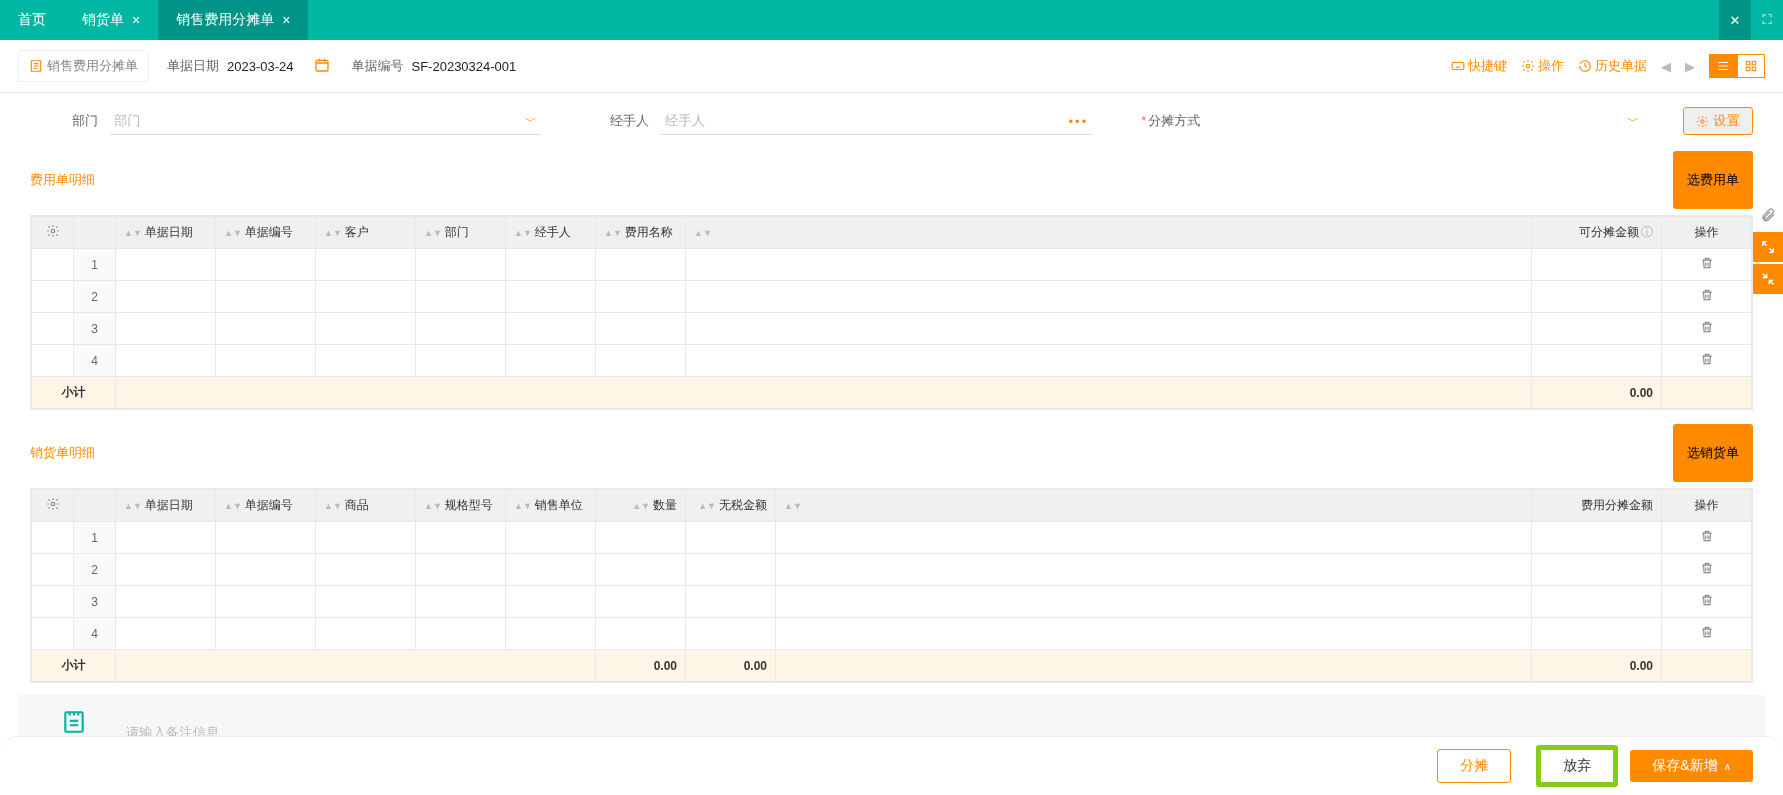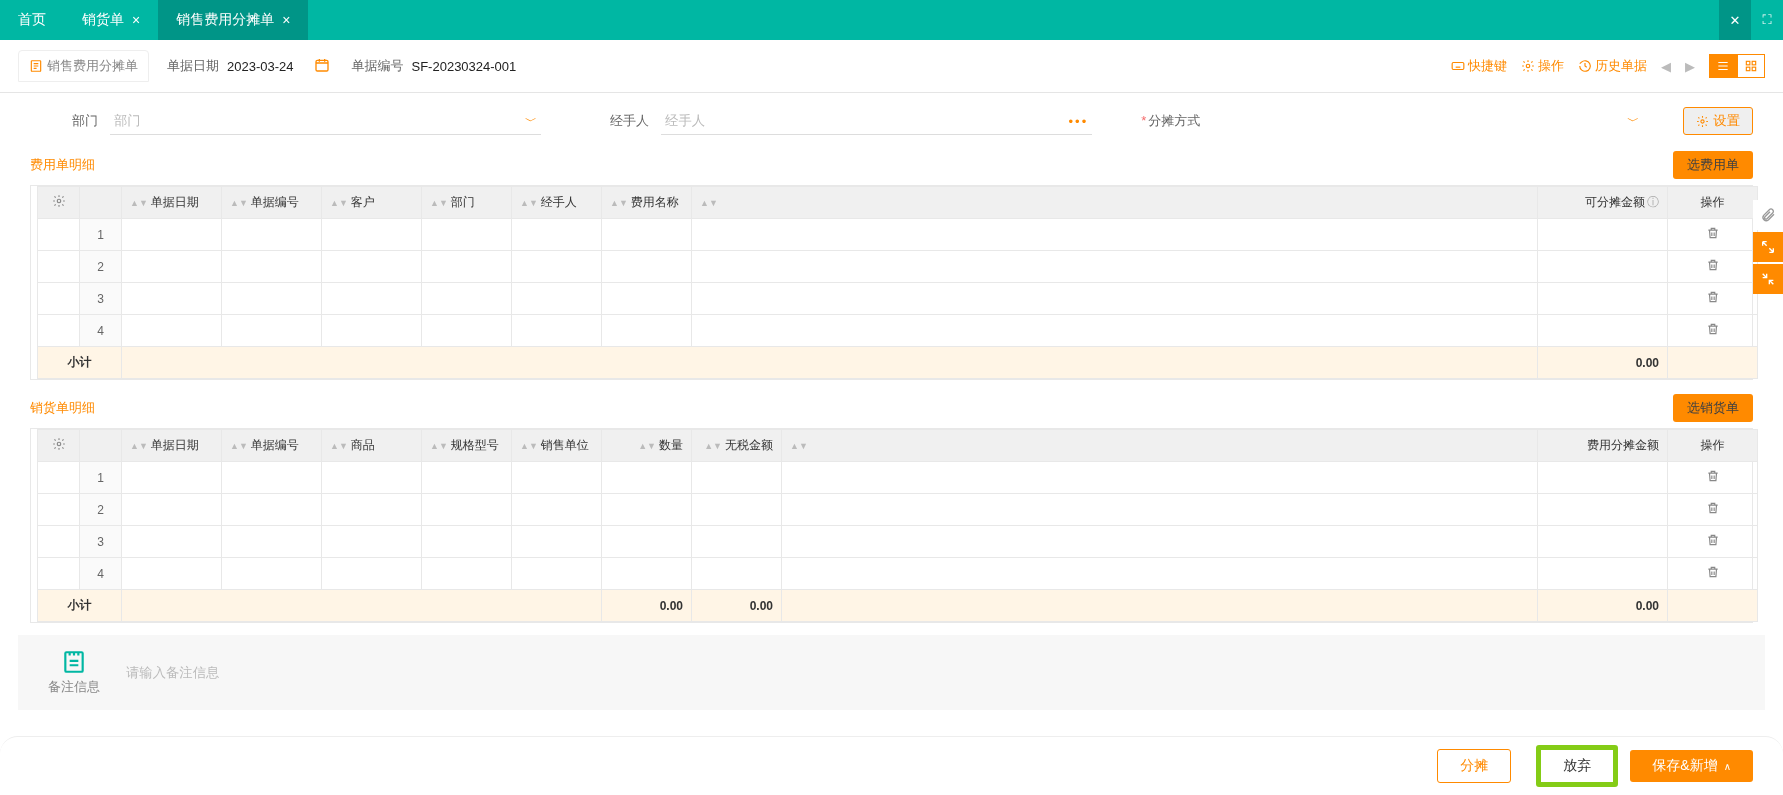--- a/index.html
+++ b/index.html
@@ -37,25 +37,25 @@
 .form-input { flex: 1; border: none; border-bottom: 1px solid #ddd; padding: 6px 24px 6px 4px; color: #333; background: transparent; }
 .form-input::placeholder { color: #bbb; }
 .caret { position: absolute; right: 4px; color: #ff8a00; font-size: 12px;}
 .dots { position: absolute; right: 4px; color: #ff8a00; letter-spacing: 2px;}
 .settings-btn { border: 1px solid #ff8a00; color: #ff8a00; border-radius: 3px; padding: 4px 12px; display: flex; align-items: center; gap: 4px; cursor: pointer; margin-left: auto;}
 
 
 .section { padding: 0 30px; }
 .section-head { display: flex; align-items: center; justify-content: space-between; margin: 6px 0; }
 .section-title { color: #ff8a00; font-size: 13px; }
-.orange-btn { background: #ff8a00; color: #404040; border: none; border-radius: 3px; padding: 5px 14px; cursor: pointer; font-size: 13px;}
+.orange-btn { background: #ff8a00; color: #000000; border: none; border-radius: 3px; padding: 20px 14px; cursor: pointer; font-size: 13px;}
 
 
 .tbl-wrap { border: 1px solid #e8e8e8; }
-table { border-collapse: collapse; width: 100%; table-layout: fixed; margin-left: 6px; }
+table { border-collapse: collapse; width: 100%; table-layout: fixed; }
 th, td { border: 1px solid #e8e8e8; padding: 7px 8px; font-size: 12px; height: 30px; }
 th { background: #f0f0f0; color: #333; font-weight: normal; text-align: left; position: relative;}
 th.center, td.center { text-align: center; }
 th.right, td.right { text-align: right; }
 .sort { color: #bbb; font-size: 9px; display: inline-flex; flex-direction: column; line-height: 6px; margin-right: 3px; vertical-align: middle;}
 tr.subtotal td { background: #fff5e6; font-weight: bold; }
 .gear-cell { width: 42px; text-align: center; color: #888;}
 .idx { width: 42px; text-align: center; color: #666; background:#fafafa;}
 .op-cell { text-align: center; color: #888; cursor: pointer;}
 .help-icon { color: #aaa; margin-left: 2px;}

